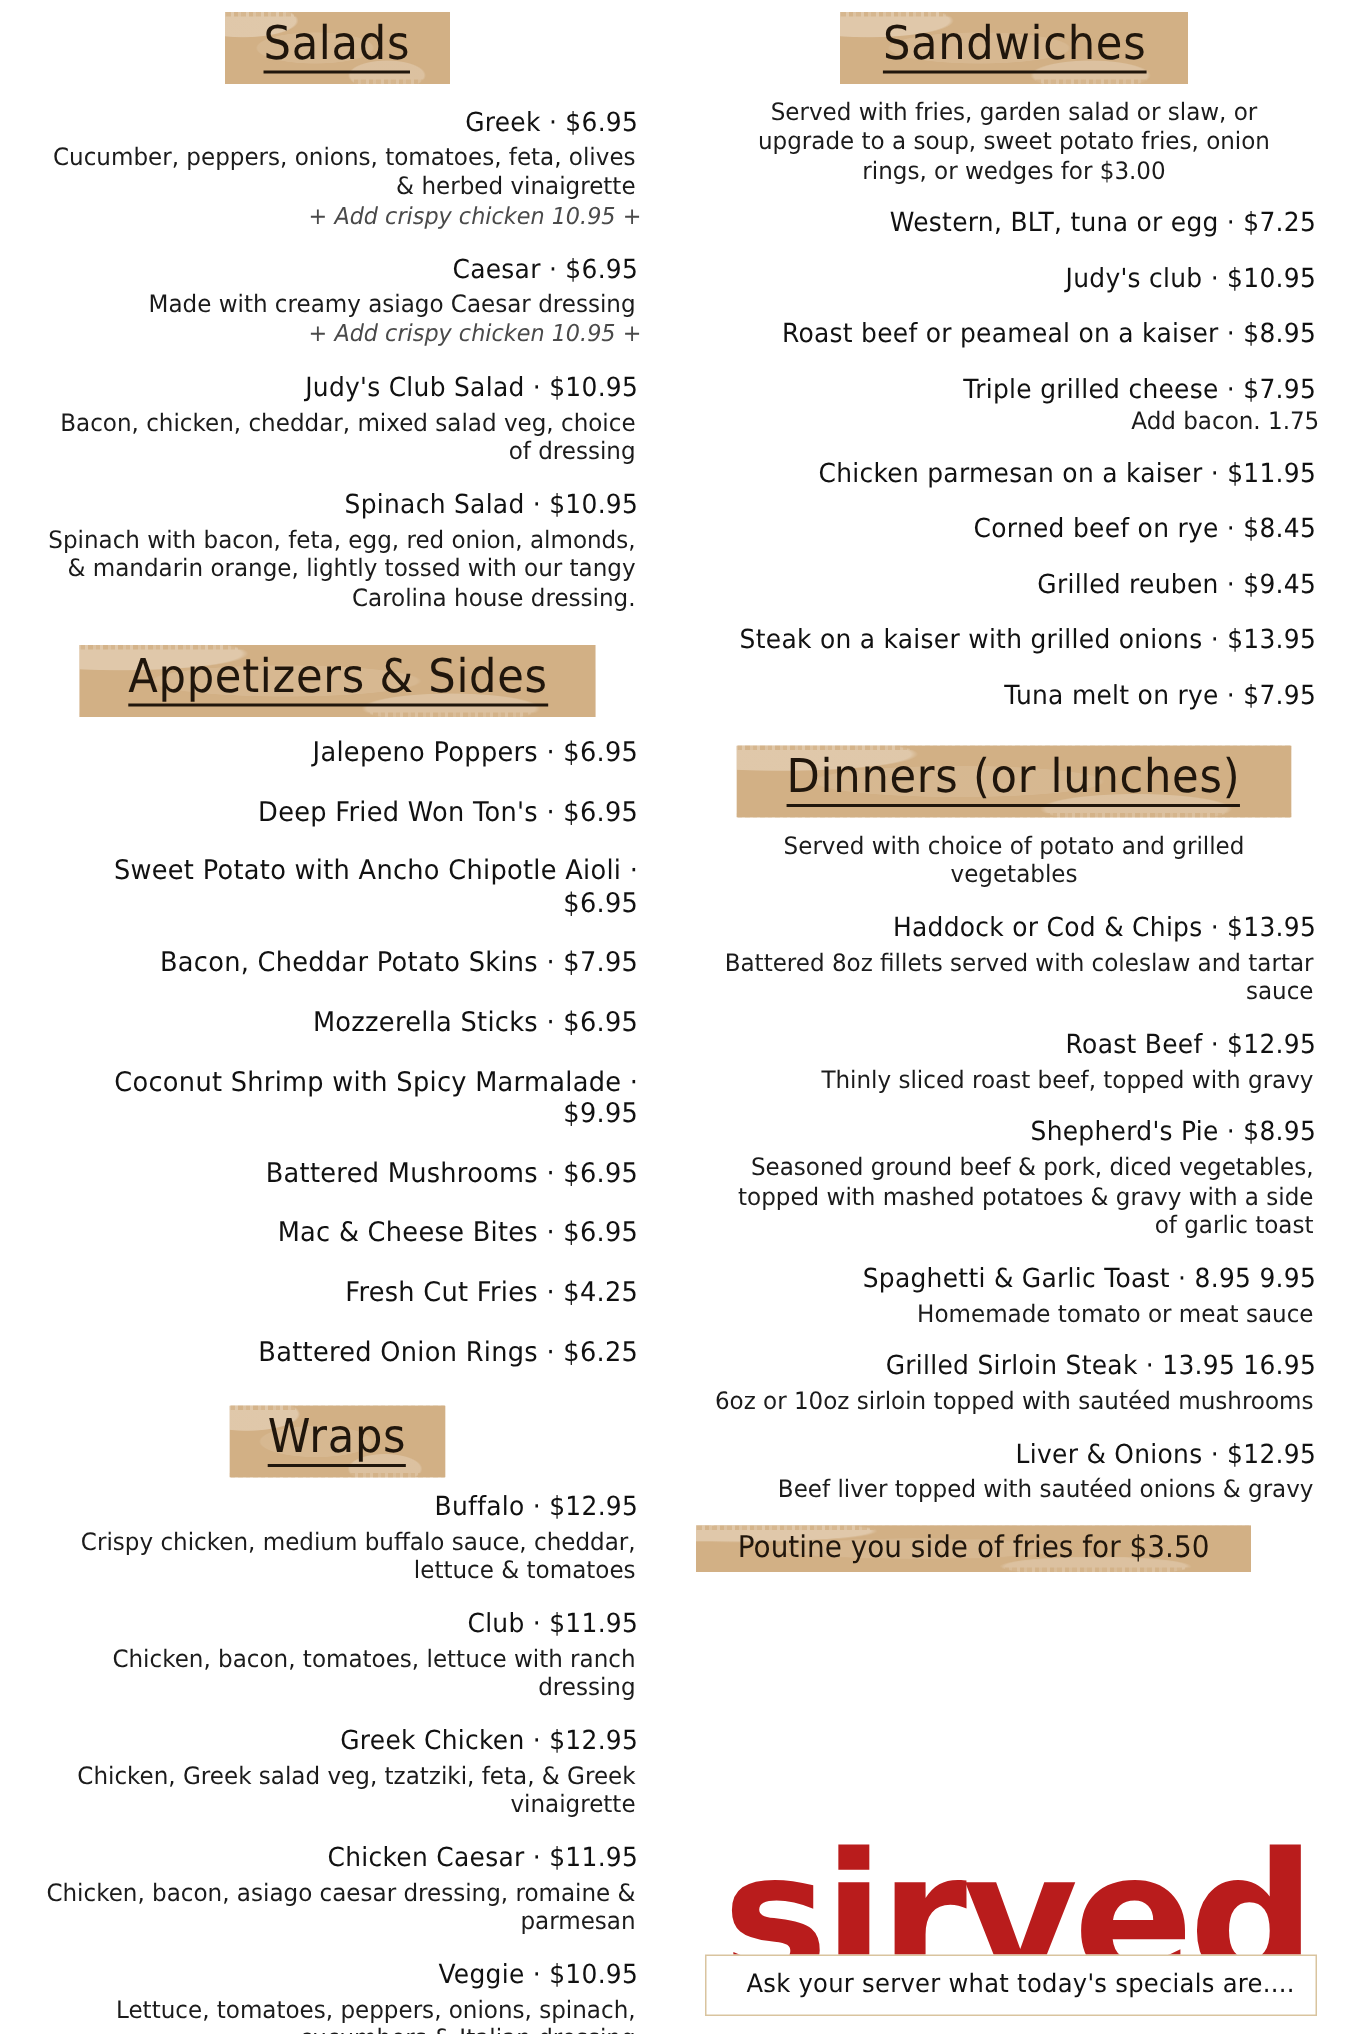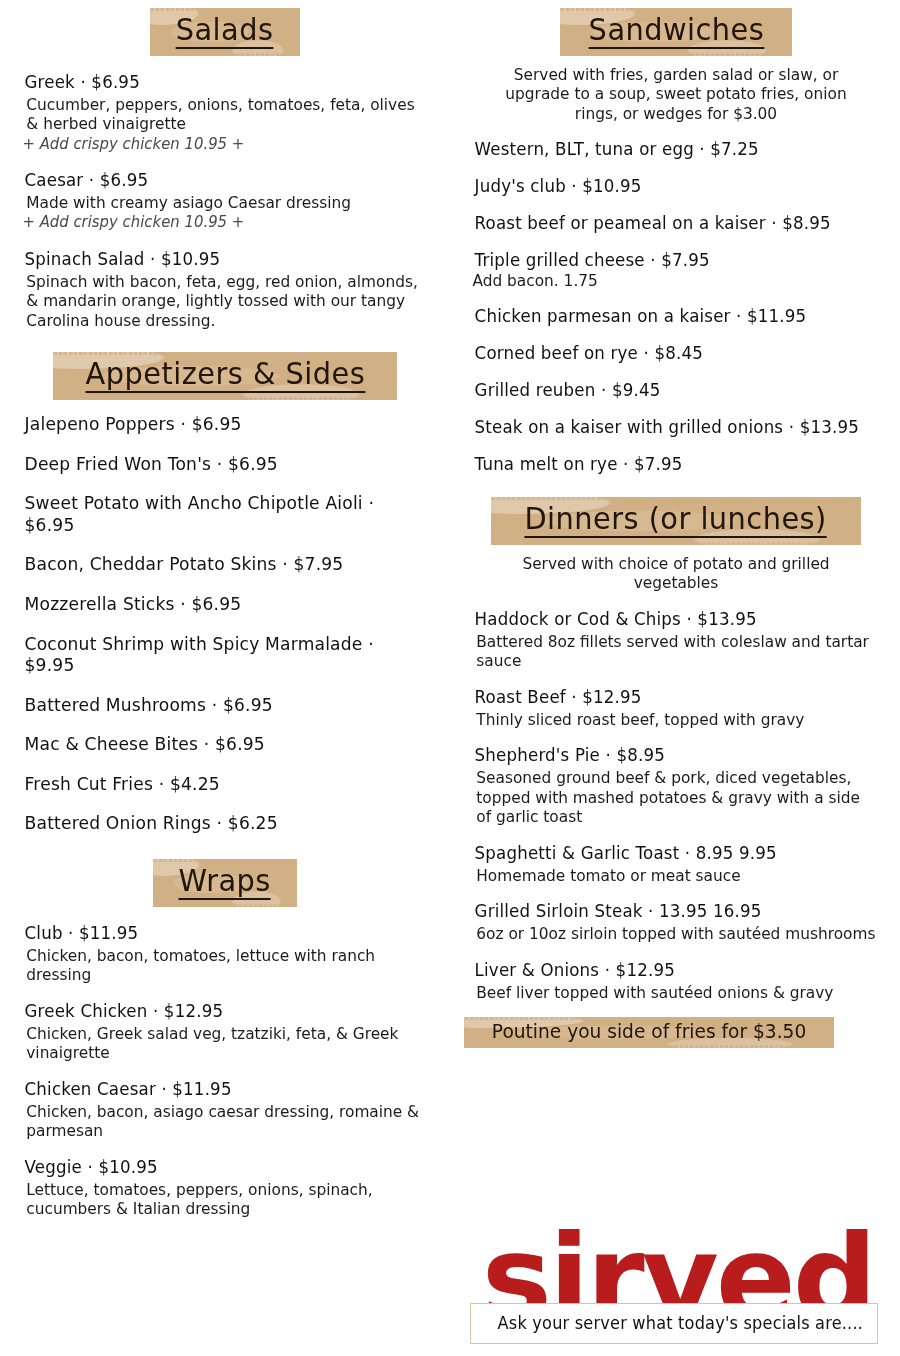--- a/index.html
+++ b/index.html
@@ -76,21 +76,21 @@
     border-bottom:2.5px solid #20160c;
     padding-bottom:1px;
     transform:scaleX(.93);
     display:inline-block;
   }
   .banner.small .banner-text{ font-size:20px; border-bottom:none; letter-spacing:0; }
   .banner.small{ padding:4px 16px 5px 16px; }
 
   
   .section{ margin-bottom:2px; }
-  .items{ text-align:left; }
+  .items{ text-align:right; }
 
   .item{ margin-top:16px; }
   .item.tight{ margin-top:10px; }
 
   .item-name{
     font-family:"DejaVu Sans", sans-serif;
     font-size:17.5px;
     font-weight:400;
     color:#111;
     letter-spacing:.2px;
@@ -181,20 +181,24 @@
           <span class="item-name">Greek · $6.95</span>
           <div class="item-desc">Cucumber, peppers, onions, tomatoes, feta, olives &amp; herbed vinaigrette</div>
           <div class="item-add">+ Add crispy chicken   10.95 +</div>
         </div>
         <div class="item">
           <span class="item-name">Caesar · $6.95</span>
           <div class="item-desc">Made with creamy asiago Caesar dressing</div>
           <div class="item-add">+ Add crispy chicken    10.95 +</div>
         </div>
         <div class="item">
+          <span class="item-name">Judy's Club Salad · $10.95</span>
+          <div class="item-desc">Bacon, chicken, cheddar, mixed salad veg, choice of dressing</div>
+        </div>
+        <div class="item">
           <span class="item-name">Spinach Salad · $10.95</span>
           <div class="item-desc">Spinach with bacon, feta, egg, red onion, almonds, &amp; mandarin orange, lightly tossed with our tangy Carolina house dressing.</div>
         </div>
       </div>
     </div>
 
     <div class="section" style="margin-top:22px;">
       <div class="banner-wrap">
         <span class="banner"><span class="banner-text">Appetizers &amp; Sides</span></span>
       </div>
@@ -230,20 +234,24 @@
             <span class="item-name">Battered Onion Rings · $6.25</span>
           </div>
       </div>
     </div>
 
     <div class="section" style="margin-top:16px;">
       <div class="banner-wrap">
         <span class="banner"><span class="banner-text">Wraps</span></span>
       </div>
       <div class="items">
+        <div class="item tight">
+          <span class="item-name">Buffalo  · $12.95</span>
+          <div class="item-desc">Crispy chicken, medium buffalo sauce, cheddar, lettuce &amp; tomatoes</div>
+        </div>
         <div class="item">
           <span class="item-name">Club  · $11.95</span>
           <div class="item-desc">Chicken, bacon, tomatoes, lettuce with ranch dressing</div>
         </div>
         <div class="item">
           <span class="item-name">Greek Chicken · $12.95</span>
           <div class="item-desc">Chicken, Greek salad veg, tzatziki, feta, &amp; Greek vinaigrette</div>
         </div>
         <div class="item">
           <span class="item-name">Chicken Caesar · $11.95</span>

